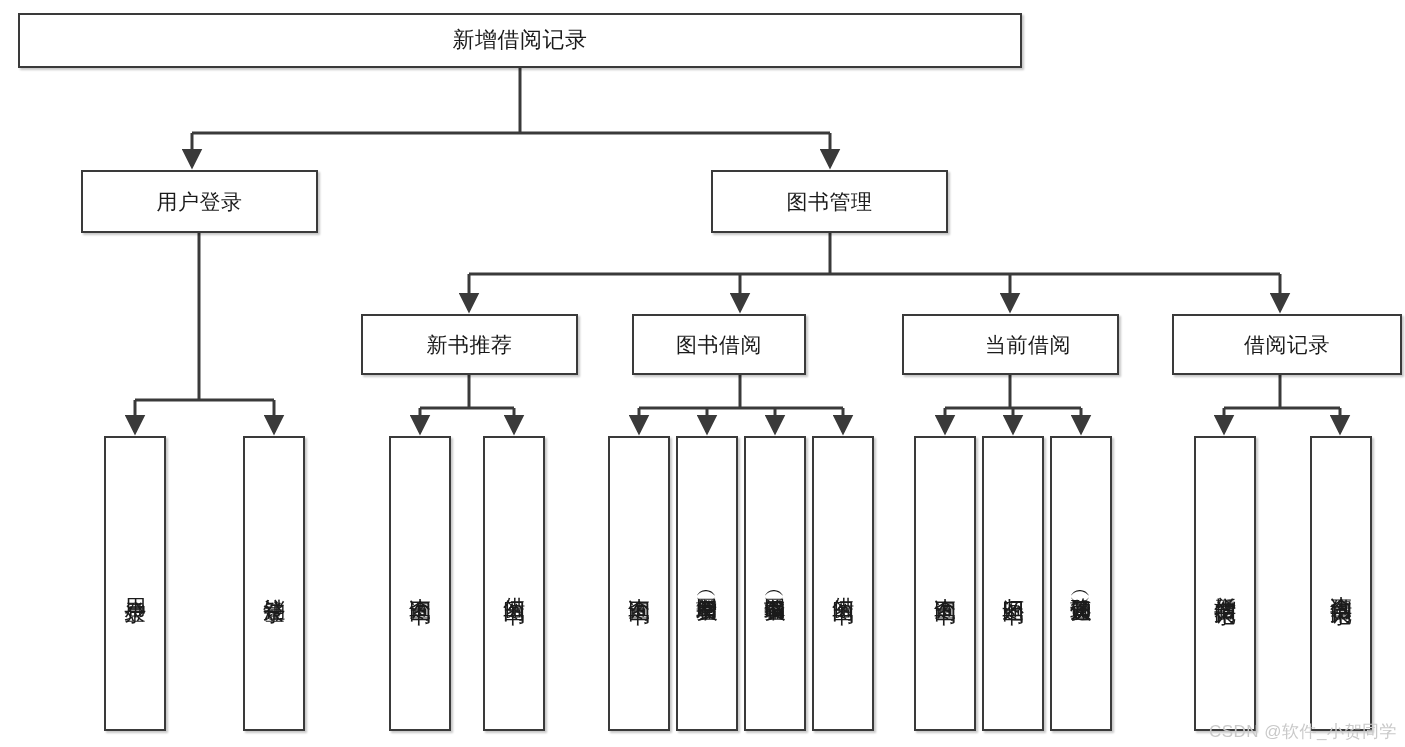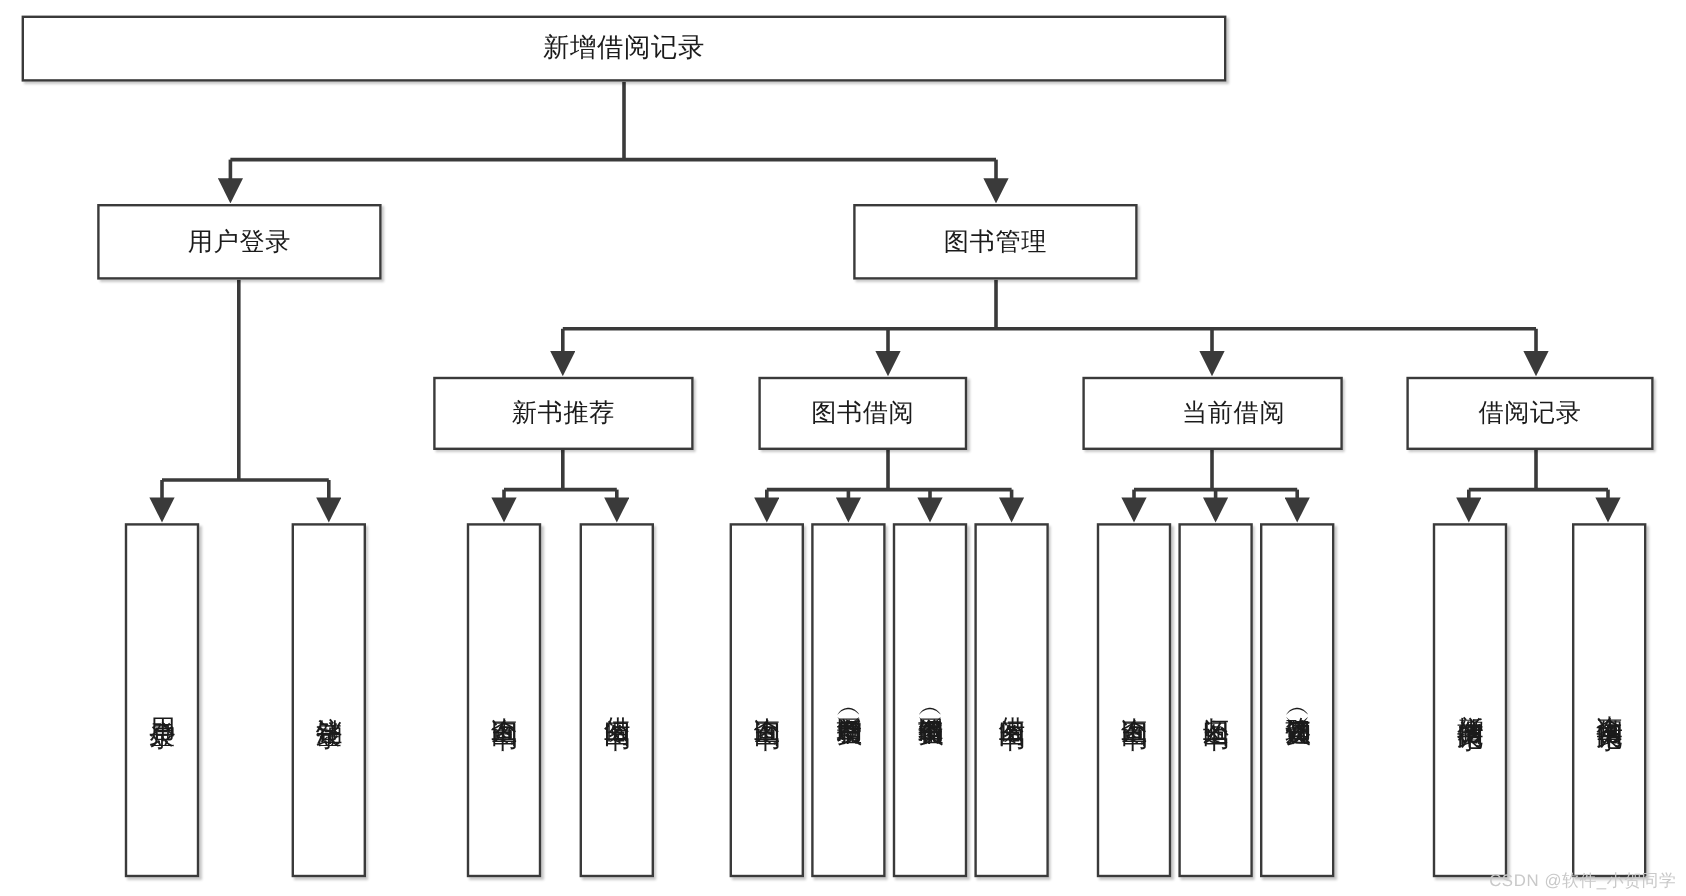--- a/index.html
+++ b/index.html
@@ -66,21 +66,21 @@
     white-space: nowrap;
   }
   .node.v.tight .label {
     font-size: 21px;
     letter-spacing: 0.5px;
   }
   .watermark {
     position: absolute;
     right: 8px;
     bottom: 4px;
-    font-size: 14px;
+    font-size: 17px;
     color: #c9c9c9;
     white-space: nowrap;
     letter-spacing: 0.5px;
   }
 </style>
 </head>
 <body>
 
 <div id="canvas">
 
@@ -147,21 +147,21 @@
 
   <div class="node h" style="left:711px; top:170px; width:237px; height:63px;">
     <span class="label">图书管理</span>
   </div>
   <div class="node h" style="left:632px; top:314px; width:174px; height:61px;">
     <span class="label">图书借阅</span>
   </div>
   <div class="node h" style="left:902px; top:314px; width:217px; height:61px;padding-left:35px;">
     <span class="label">当前借阅</span>
   </div>
-  <div class="node h" style="left:1172px; top:314px; width:206px; height:61px;">
+  <div class="node h" style="left:1172px; top:314px; width:230px; height:61px;">
     <span class="label">借阅记录</span>
   </div>
 
   <div class="node v" style="left:104px; top:436px; width:62px; height:295px;">
     <span class="label">用户登录</span>
   </div>
   <div class="node v" style="left:243px; top:436px; width:62px; height:295px;">
     <span class="label">注销登录</span>
   </div>
 

